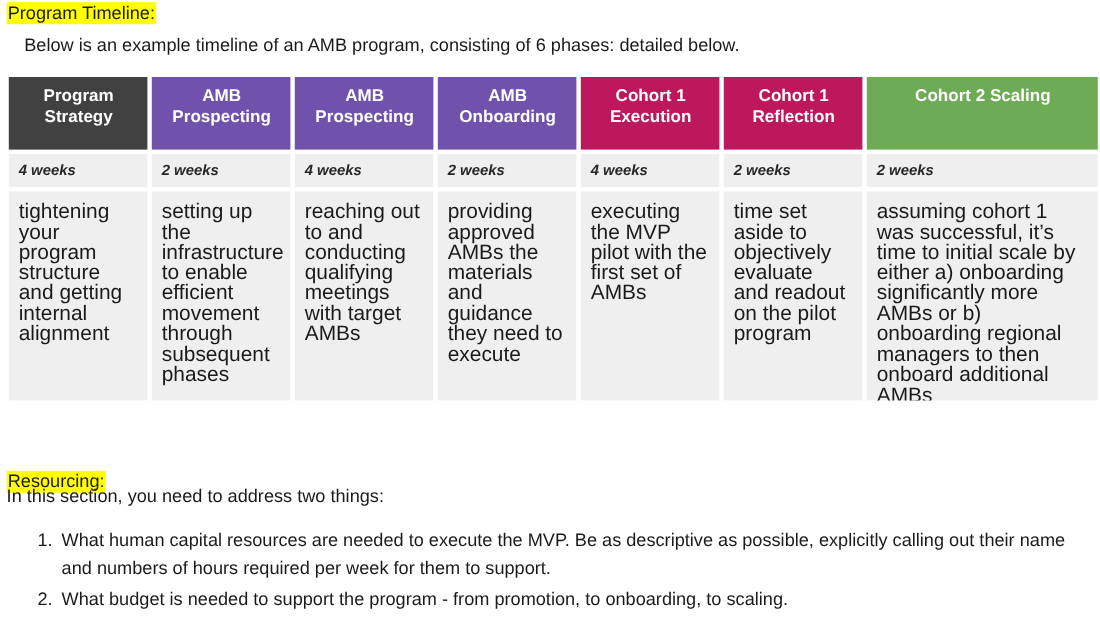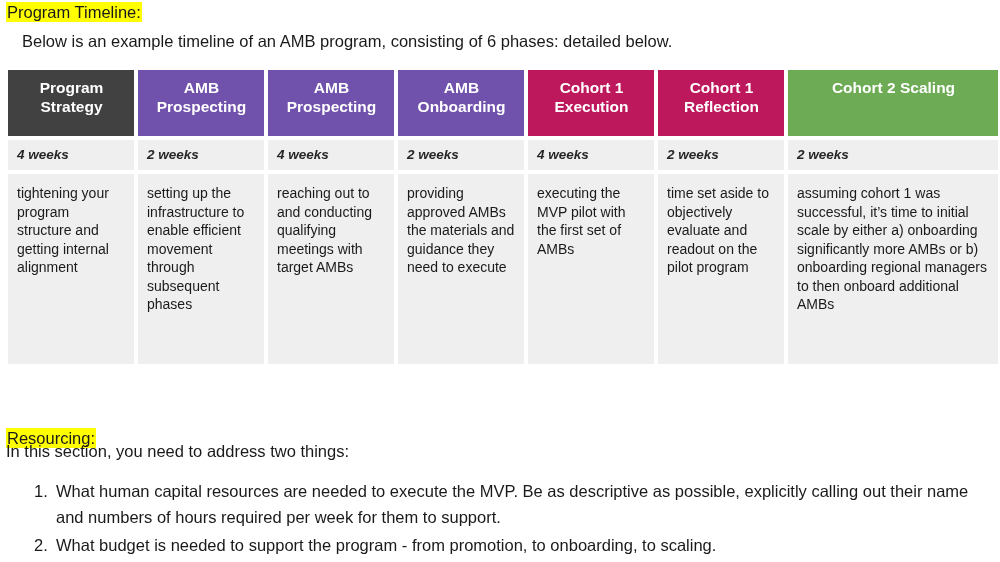--- a/index.html
+++ b/index.html
@@ -67,21 +67,21 @@
     line-height: 18px;
     font-weight: bold;
     font-style: italic;
     color: #262626;
   }
 
   .cell-desc {
     height: 190px;
     background: #efefef;
     padding: 10px 9px 0 9px;
-    font-size: 14px;
+    font-size: 19px;
     line-height: 18.5px;
     color: #1a1a1a;
     white-space: pre-line;
     overflow: hidden;
   }
 
   
   .resourcing-head { position: absolute; left: 6px; top: 428px; }
   .resourcing-sub  { position: absolute; left: 6px; top: 440px; }
 

